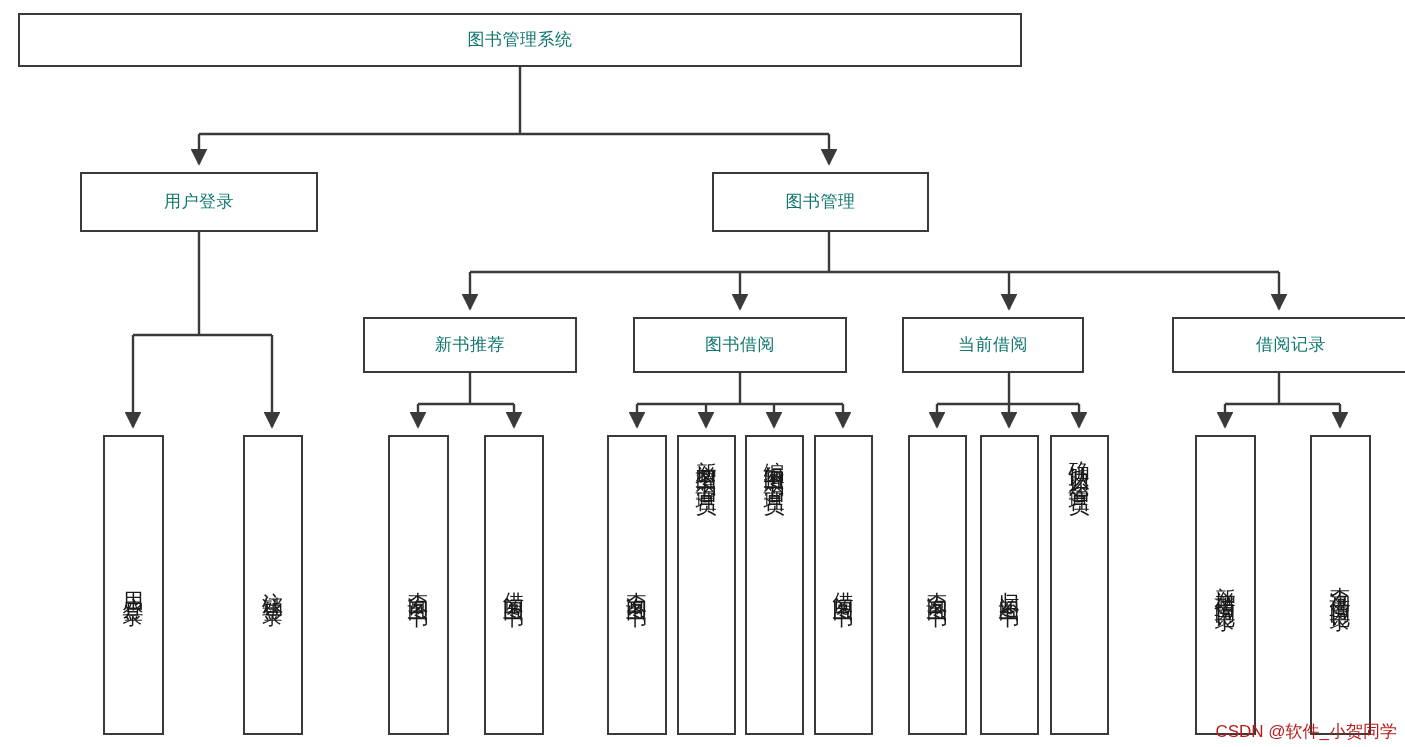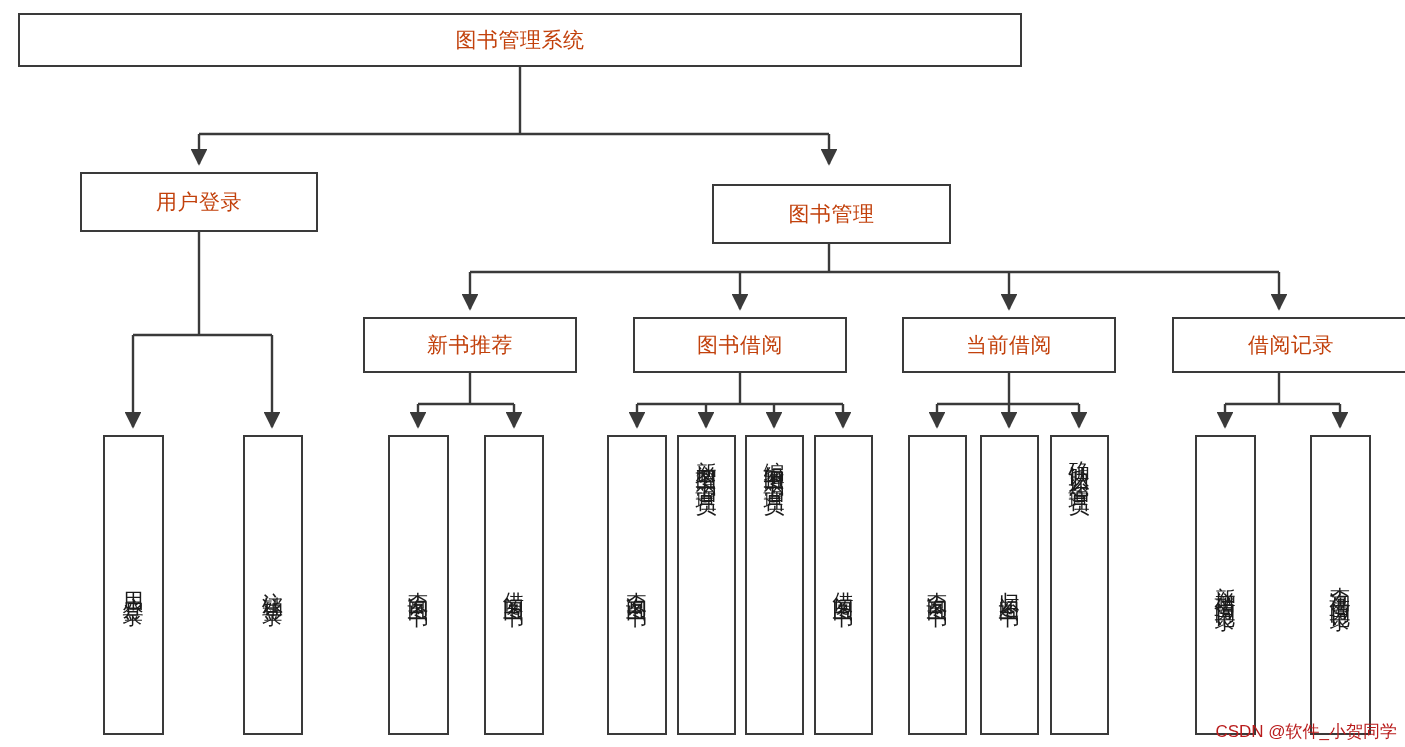--- a/index.html
+++ b/index.html
@@ -28,22 +28,22 @@
     position: absolute;
     box-sizing: border-box;
     background: #ffffff;
     border: 2.2px solid #3a3a3a;
     display: flex;
     align-items: center;
     justify-content: center;
     overflow: hidden;
   }
   .node-label {
-    font-size: 21px;
-    color: #c2410c;
+    font-size: 17px;
+    color: #0f766e;
     line-height: 1.18;
     letter-spacing: 0.5px;
     white-space: nowrap;
     font-family: Liberation Serif, serif;
   }
   .leaf-box {
     position: absolute;
     box-sizing: border-box;
     background: #ffffff;
     border: 2.2px solid #3a3a3a;
@@ -134,31 +134,31 @@
     </g>
   </svg>
 
   <div class="node-box" style="left:18px; top:13px; width:1004px; height:54px;">
     <span class="node-label">图书管理系统</span>
   </div>
 
   <div class="node-box" style="left:80px; top:172px; width:238px; height:60px;">
     <span class="node-label">用户登录</span>
   </div>
-  <div class="node-box" style="left:712px; top:184px; width:239px; height:60px;">
+  <div class="node-box" style="left:712px; top:172px; width:217px; height:60px;">
     <span class="node-label">图书管理</span>
   </div>
 
   <div class="node-box" style="left:633px; top:317px; width:214px; height:56px;">
     <span class="node-label">图书借阅</span>
   </div>
   <div class="node-box" style="left:363px; top:317px; width:214px; height:56px;">
     <span class="node-label">新书推荐</span>
   </div>
-  <div class="node-box" style="left:902px; top:317px; width:214px; height:56px;align-items:center;">
+  <div class="node-box" style="left:902px; top:317px; width:182px; height:56px;align-items:center;">
     <span class="node-label">当前借阅</span>
   </div>
   <div class="node-box" style="left:1172px; top:317px; width:238px; height:56px;">
     <span class="node-label">借阅记录</span>
   </div>
 
   <div class="leaf-box" style="left:103px; top:435px; width:61px; height:300px;">
     <span class="leaf-label">用户登录</span>
   </div>
   <div class="leaf-box" style="left:243px; top:435px; width:60px; height:300px;">

